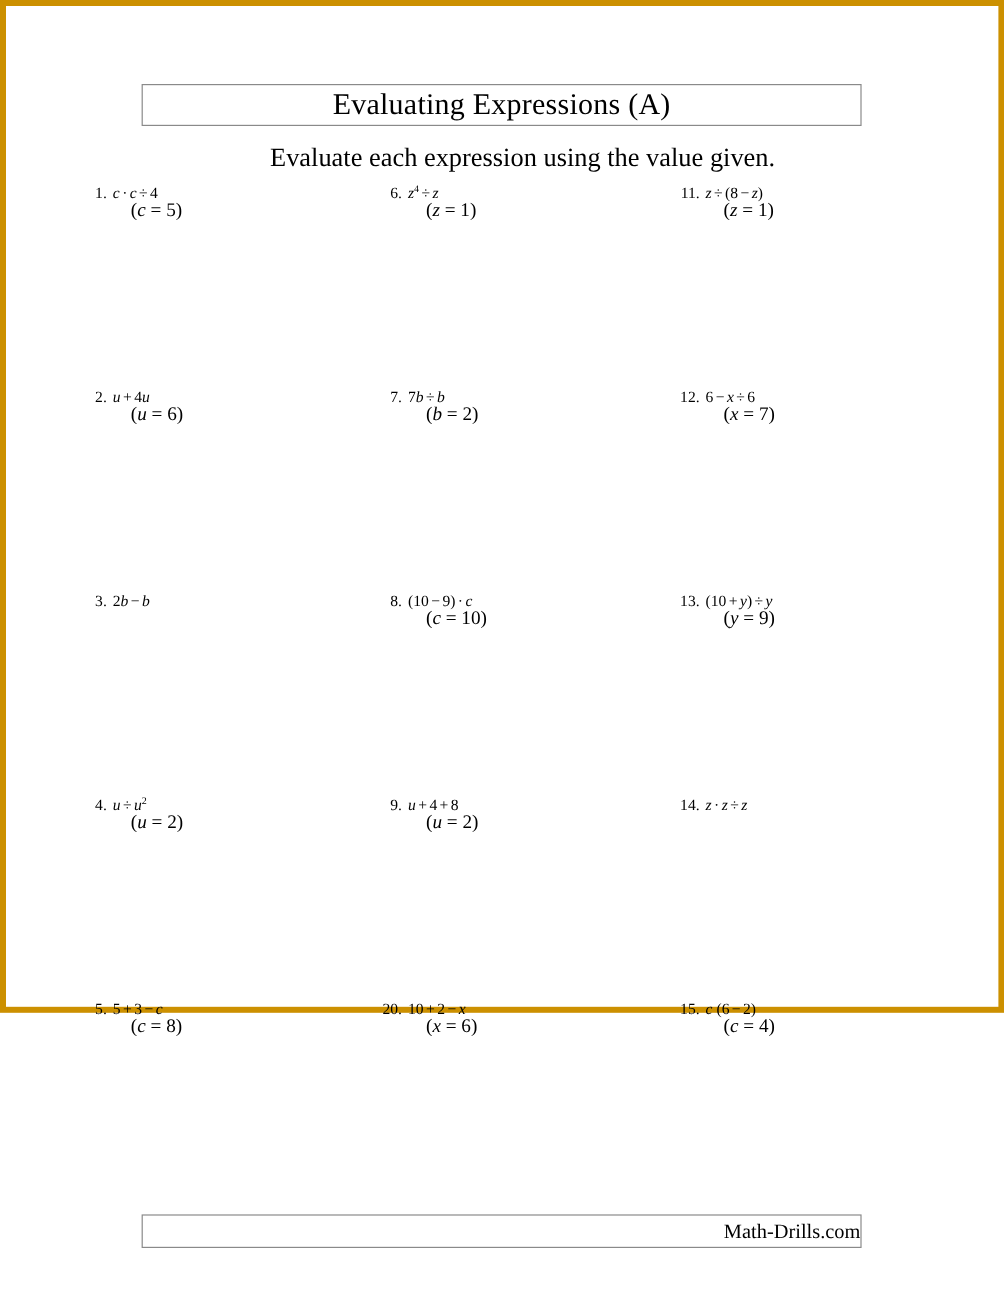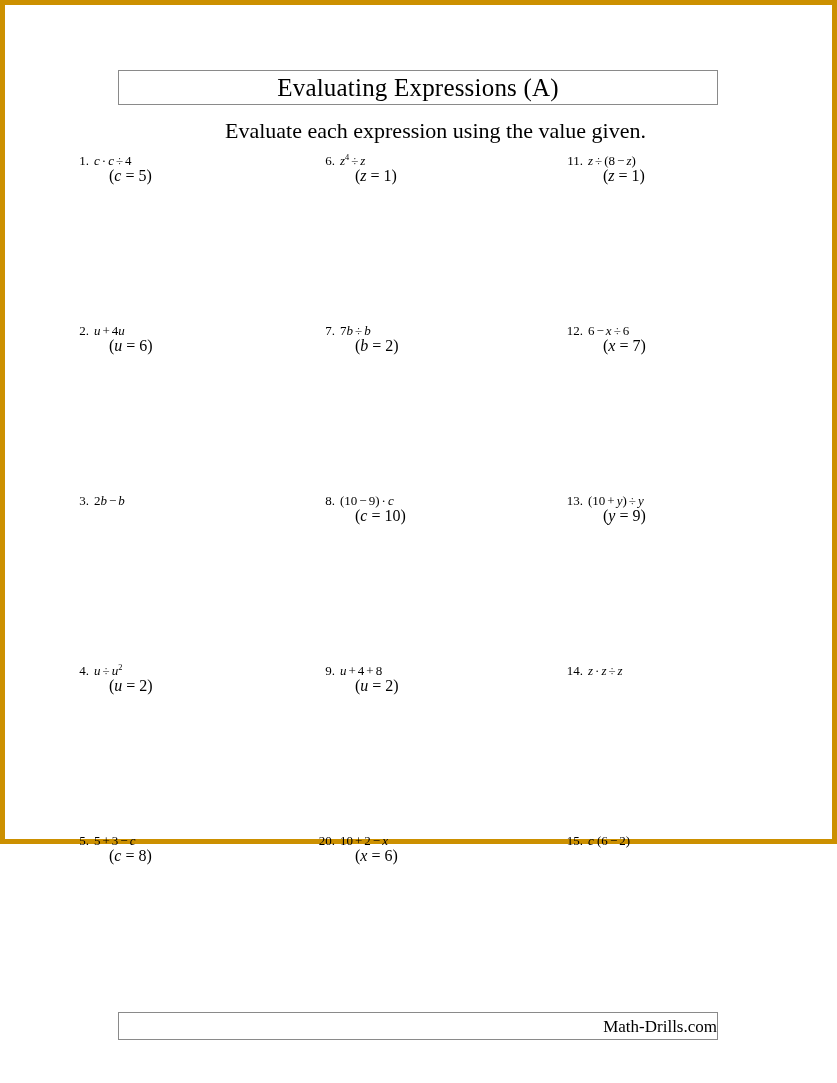--- a/index.html
+++ b/index.html
@@ -284,20 +284,21 @@
             <span class="prob-num">14.</span>
             <span class="prob-expr"><span class="var">z</span><span class="op">·</span><span class="var">z</span><span class="op">÷</span><span class="var">z</span></span>
           </div>
         </div>
 
         <div class="problem row-4">
           <div class="prob-line">
             <span class="prob-num">15.</span>
             <span class="prob-expr"><span class="var">c</span>&nbsp;(6<span class="op">−</span>2)</span>
           </div>
+          <div class="prob-value">(<span class="var">c</span> = 4)</div>
         </div>
 
       </div>
 
     </div>
 
     <div class="footer-box">
       <div class="footer-text">Math-Drills.com</div>
     </div>
 

